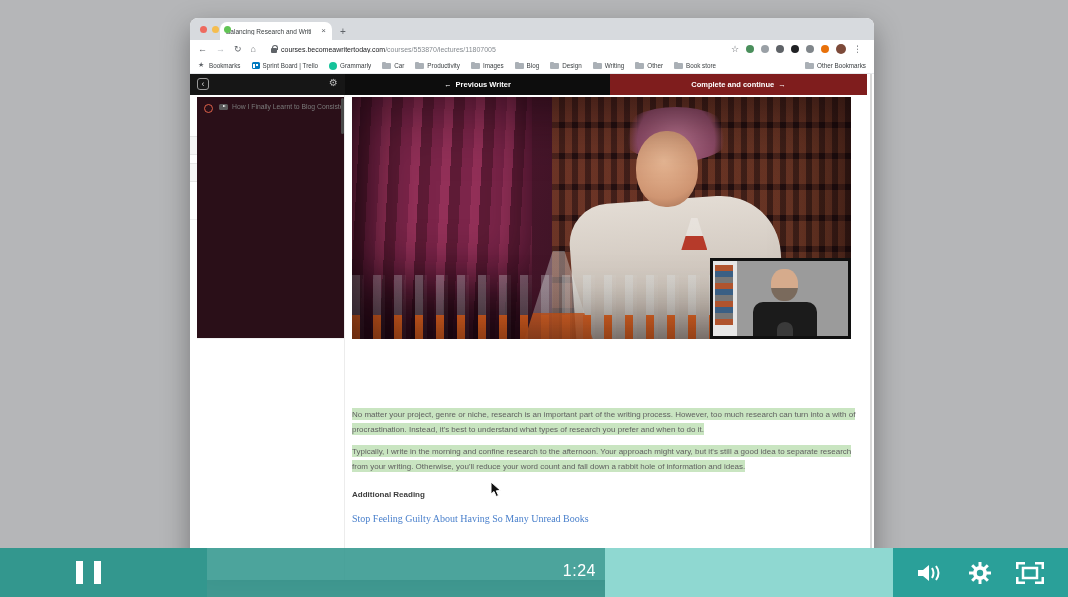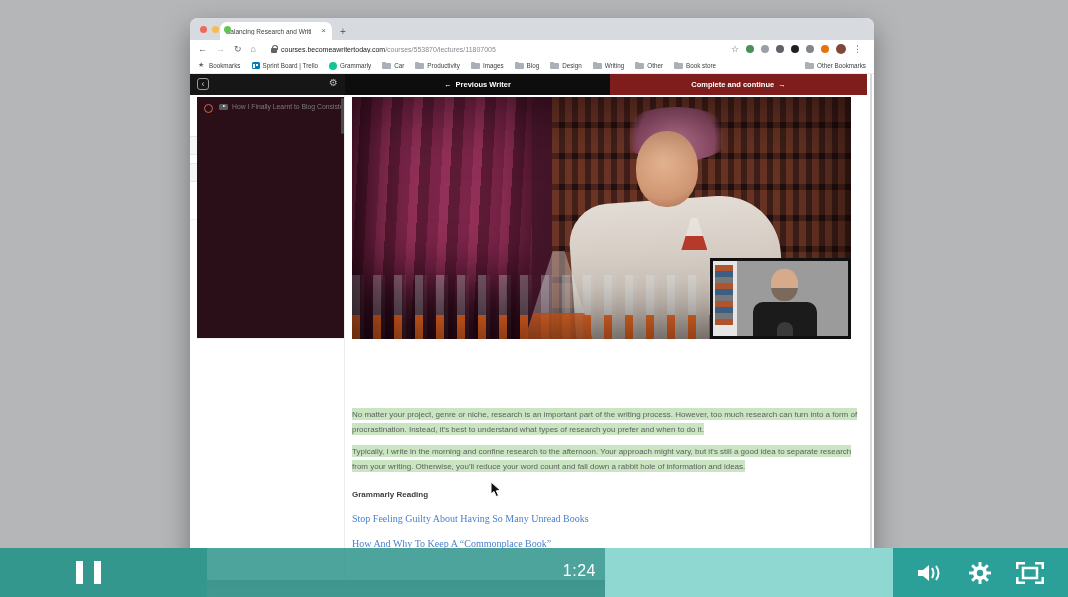--- a/index.html
+++ b/index.html
@@ -442,27 +442,26 @@
           <div class="webcam">
             <span class="wc-shelf"></span>
             <span class="wc-books"></span>
             <span class="wc-head"></span>
             <span class="wc-body"></span>
             <span class="wc-mic"></span>
           </div>
         </div>
 
         <div class="content-text">
-          <p class="para"><span class="hl">No matter your project, genre or niche, research is an important part of the writing process. However, too much research can turn into a form of procrastination. Instead, it's best to understand what types of research you prefer and when to do it.</span></p>
+          <p class="para"><span class="hl">No matter your project, genre or niche, research is an important part of the writing process. However, too much research can turn into a with of procrastination. Instead, it's best to understand what types of research you prefer and when to do it.</span></p>
           <p class="para"><span class="hl">Typically, I write in the morning and confine research to the afternoon. Your approach might vary, but it's still a good idea to separate research from your writing. Otherwise, you'll reduce your word count and fall down a rabbit hole of information and ideas.</span></p>
-          <div class="ar-title">Grammarly Reading</div>
+          <div class="ar-title">Additional Reading</div>
           <div>
 
           <a class="link" href="#">Stop Feeling Guilty About Having So Many Unread Books</a>
-              <a class="link" href="#">How And Why To Keep A “Commonplace Book”</a>
             </div>
         </div>
       </div>
 
       <div class="scroll-col"></div>
     </div>
   </div>
 
   <div id="playerbar">
     <div class="pb-pause-sec">

